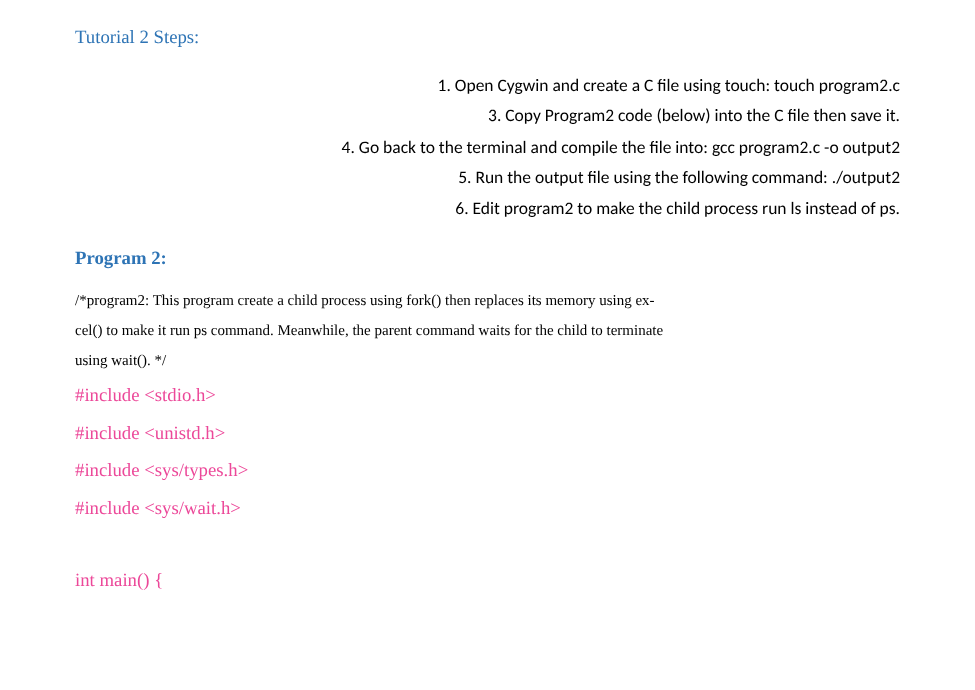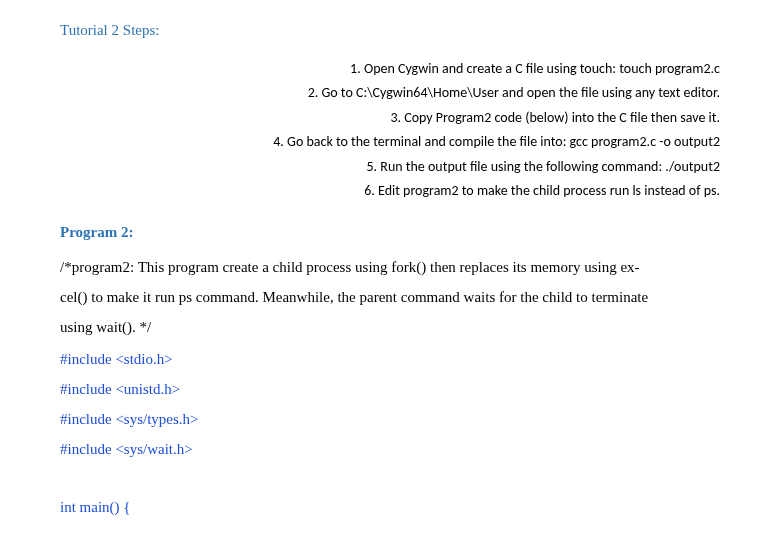--- a/index.html
+++ b/index.html
@@ -40,50 +40,46 @@
       width: 20px;
     }
     .program-heading {
       color: #2e74b5;
       font-weight: bold;
       font-size: 15px;
       margin-bottom: 6px;
     }
     .body-text {
       font-family: "Times New Roman", Times, serif;
-      font-size: 15px;
+      font-size: 12px;
       color: #000000;
       line-height: 2.0;
     }
     .code-line {
       font-family: "Times New Roman", Times, serif;
       font-size: 15px;
-      color: #1d4ed8;
+      color: #ec4899;
       line-height: 2.0;
     }
     .code-block {
       margin-top: 2px;
     }
     .main-func {
       margin-top: 28px;
     }
   </style>
 </head>
 <body>
 
 <div class="heading-blue">Tutorial 2 Steps:</div>
 
 <ol class="steps-list">
   <li>
     <span class="step-num">1.</span>
     <span>Open Cygwin and create a C file using touch:   touch program2.c</span>
-  </li>
-  <li>
-    <span class="step-num">2.</span>
-    <span>Go to C:\Cygwin64\Home\User and open the file using any text editor.</span>
   </li>
   <li>
     <span class="step-num">3.</span>
     <span>Copy Program2 code (below) into the C file then save it.</span>
   </li>
   <li>
     <span class="step-num">4.</span>
     <span>Go back to the terminal and compile the file into: gcc program2.c -o output2</span>
   </li>
   <li>

